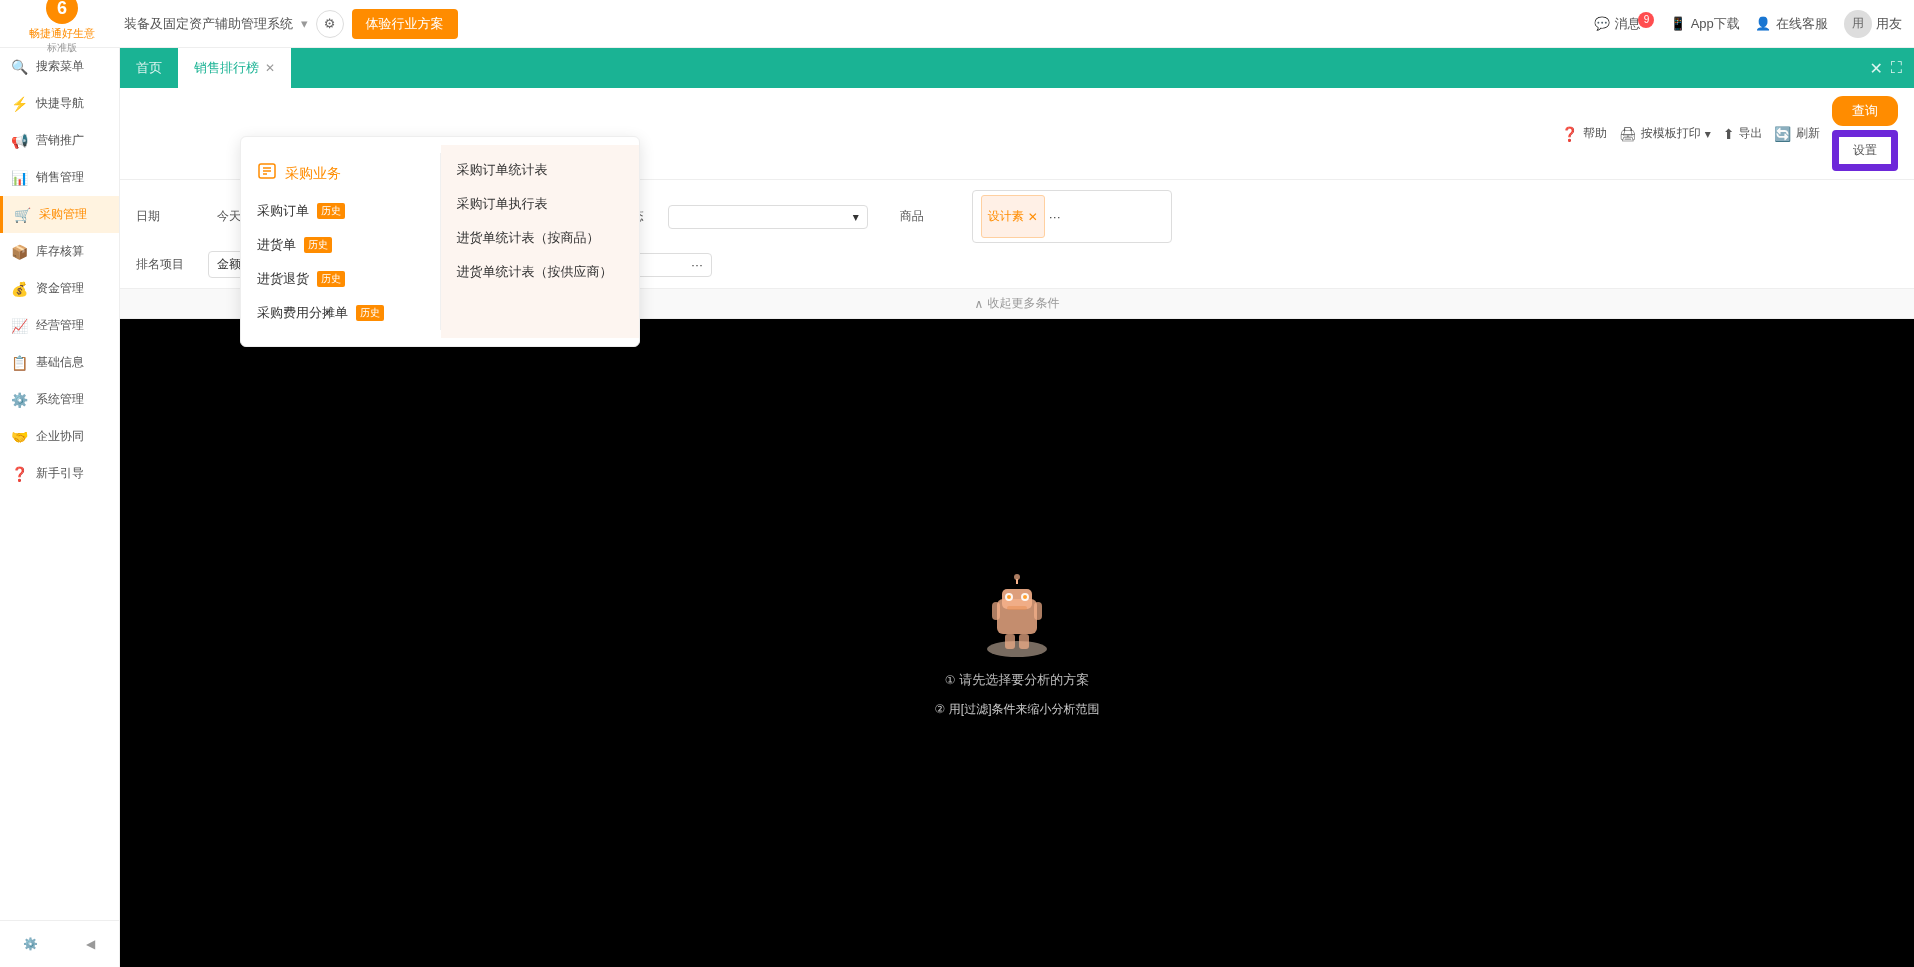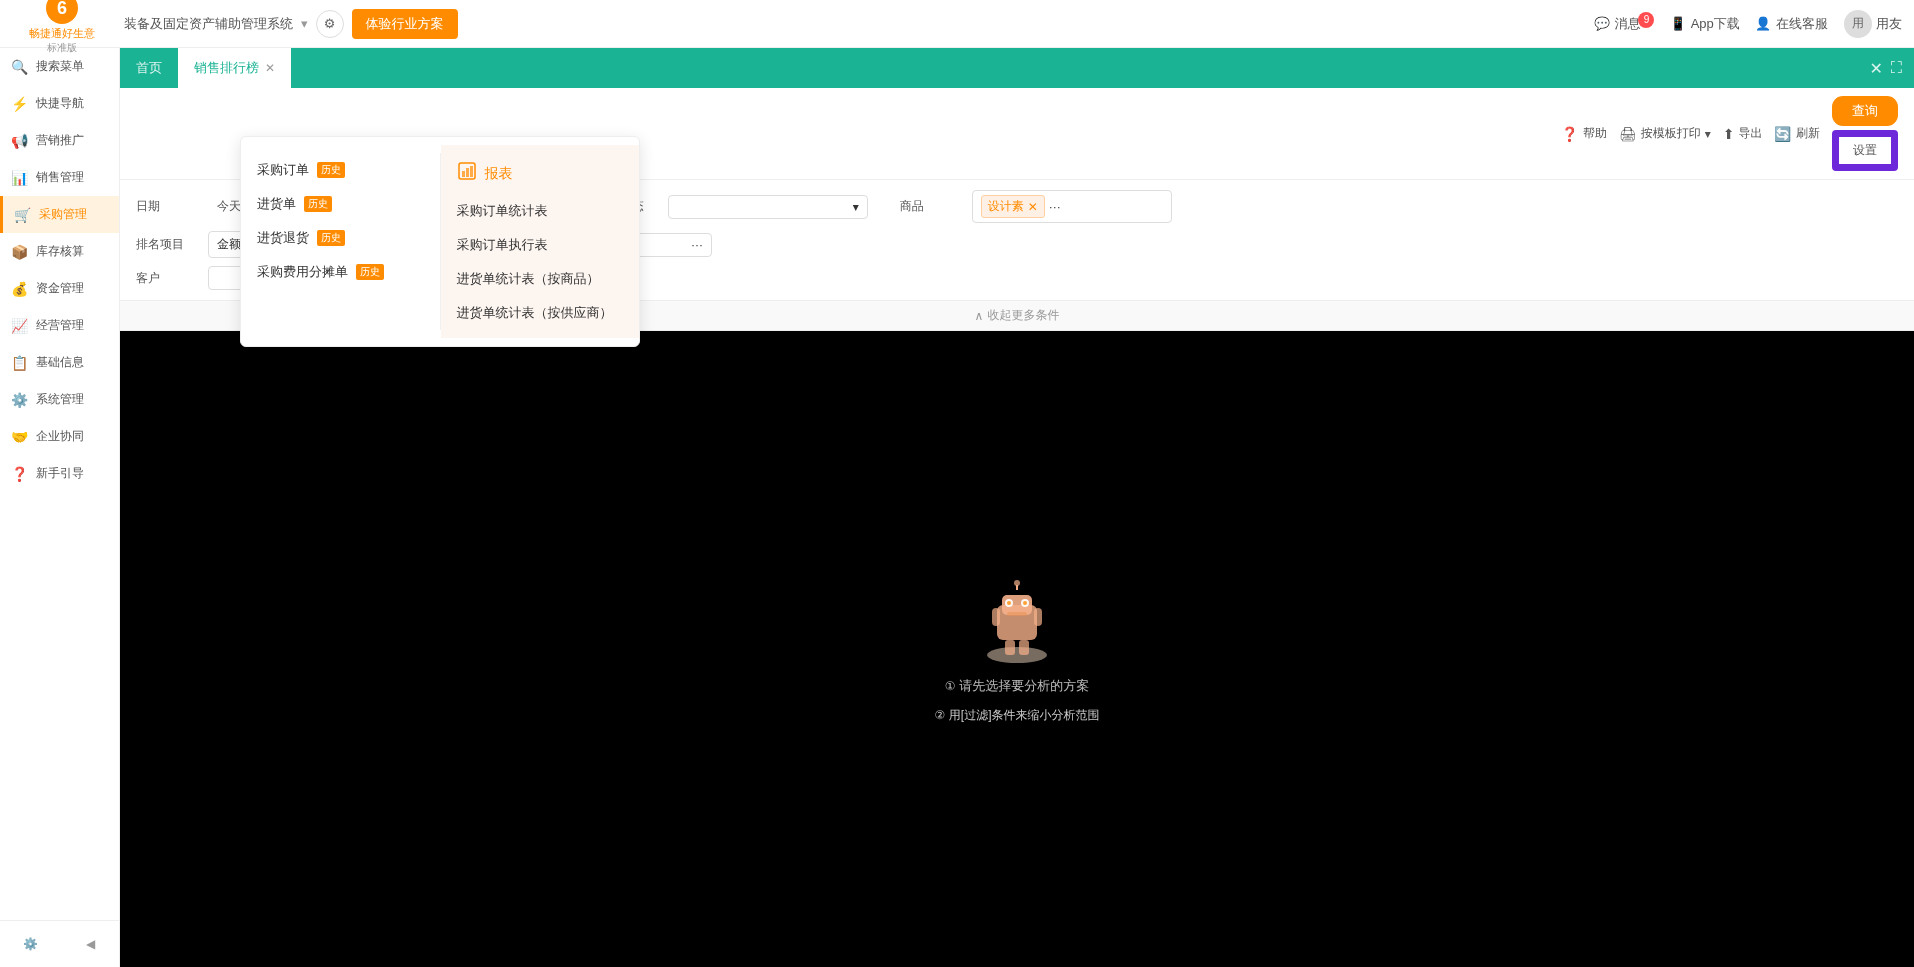--- a/index.html
+++ b/index.html
@@ -50,21 +50,21 @@
     .query-btn { background: #ff8c00; color: white; border: none; padding: 6px 20px; border-radius: 11px; font-size: 13px; cursor: pointer; }
     .setting-btn { border: 7px solid #6d28d9; background: #fff; color: #555; padding: 5px 12px; border-radius: 4px; font-size: 12px; cursor: pointer; }
 
     
     .filter-area { background: #fff; padding: 10px 16px; border-bottom: 1px solid #eee; flex-shrink: 0; }
     .filter-row { display: flex; align-items: center; gap: 12px; margin-bottom: 8px; }
     .filter-row:last-child { margin-bottom: 0; }
     .filter-label { font-size: 12px; color: #555; white-space: nowrap; min-width: 60px; }
     .filter-input { border: 1px solid #ddd; border-radius: 4px; padding: 4px 8px; font-size: 12px; color: #333; min-width: 120px; display: flex; align-items: center; gap: 4px; }
     .filter-input-wide { min-width: 200px; }
-    .filter-tag { background: #fff0e6; border: 1px solid #ffd0a0; border-radius: 3px; padding: 2px 6px; font-size: 12px; color: #ff8c00; display: flex; align-items: center; gap: 4px; }
+    .filter-tag { background: #fff0e6; border: 1px solid #ffd0a0; border-radius: 3px; padding: 12px 6px; font-size: 12px; color: #ff8c00; display: flex; align-items: center; gap: 4px; }
     .filter-tag-close { cursor: pointer; color: #ff8c00; }
     .filter-separator { color: #ddd; }
     .time-filter { display: flex; align-items: center; gap: 4px; }
     .time-btn { padding: 3px 8px; border-radius: 3px; font-size: 12px; cursor: pointer; color: #555; border: 1px solid transparent; }
     .time-btn.active { background: #fff0e6; color: #ff8c00; border-color: #ffd0a0; }
     .collapse-row { display: flex; align-items: center; justify-content: center; padding: 6px; background: #f9f9f9; border-bottom: 1px solid #eee; cursor: pointer; color: #999; font-size: 12px; gap: 4px; flex-shrink: 0; }
 
     
     .main-content { flex: 1; display: flex; align-items: center; justify-content: center; background: #000000; }
     .empty-state { display: flex; flex-direction: column; align-items: center; gap: 12px; color: #999; font-size: 13px; }
@@ -259,28 +259,20 @@
         <div class="filter-row">
           <span class="filter-label">排名项目</span>
           <div class="filter-input filter-input-wide" style="display:flex; align-items:center; justify-content:space-between;">
             <span>金额</span>
             <span>▾</span>
           </div>
           <span class="filter-label" style="margin-left:20px;">业务员</span>
           <div class="filter-input filter-input-wide" style="display:flex; align-items:center; justify-content:flex-end;">
             <span>···</span>
           </div>
-        </div>
-        <div class="filter-row">
-          <span class="filter-label">客户</span>
-          <div class="filter-input filter-input-wide" style="display:flex; align-items:center; justify-content:flex-end;">
-            <span>▾</span>
-          </div>
-          <span style="margin-left:20px; min-width:120px;"></span>
-          <div style="min-width:200px;"></div>
         </div>
       </div>
 
       <div class="collapse-row">
         <span>∧</span>
         <span>收起更多条件</span>
       </div>
 
       <div class="main-content">
         <div class="empty-state">
@@ -308,51 +300,51 @@
           <div>
             <span style="color:#bbb; font-size:12px;">②</span>
             <span class="empty-hint">用[过滤]条件来缩小分析范围</span>
           </div>
         </div>
       </div>
 
       <div class="dropdown-menu">
 
         <div class="menu-section">
+          <div class="menu-section-title">
+            <span class="section-icon">
+              <svg width="20" height="20" viewBox="0 0 20 20">
+                <rect x="2" y="3" width="16" height="14" rx="2" fill="none" stroke="#ff8c00" stroke-width="1.5"></rect>
+                <line x1="6" y1="7" x2="14" y2="7" stroke="#ff8c00" stroke-width="1.5"></line>
+                <line x1="6" y1="10" x2="14" y2="10" stroke="#ff8c00" stroke-width="1.5"></line>
+                <line x1="6" y1="13" x2="10" y2="13" stroke="#ff8c00" stroke-width="1.5"></line>
+              </svg>
+            </span>
+            <span>采购业务</span>
+          </div>
           <div class="menu-item">
             <span>采购订单</span>
             <span class="history-badge">历史</span>
           </div>
           <div class="menu-item">
             <span>进货单</span>
             <span class="history-badge">历史</span>
           </div>
           <div class="menu-item">
             <span>进货退货</span>
             <span class="history-badge">历史</span>
           </div>
           <div class="menu-item">
             <span>采购费用分摊单</span>
             <span class="history-badge">历史</span>
           </div>
         </div>
         <div class="menu-divider"></div>
 
         <div class="menu-section menu-section-right">
-          <div class="menu-section-title" style="color: #ff8c00;">
-            <span class="section-icon">
-              <svg width="20" height="20" viewBox="0 0 20 20">
-                <rect x="2" y="2" width="16" height="16" rx="2" fill="none" stroke="#ff8c00" stroke-width="1.5"></rect>
-                <rect x="5" y="10" width="3" height="6" fill="#ff8c00" opacity="0.7"></rect>
-                <rect x="9" y="7" width="3" height="9" fill="#ff8c00" opacity="0.7"></rect>
-                <rect x="13" y="5" width="3" height="11" fill="#ff8c00" opacity="0.7"></rect>
-              </svg>
-            </span>
-            <span>报表</span>
-          </div>
           <div class="menu-item">
             <span>采购订单统计表</span>
           </div>
           <div class="menu-item">
             <span>采购订单执行表</span>
           </div>
           <div class="menu-item">
             <span>进货单统计表（按商品）</span>
           </div>
           <div class="menu-item">

